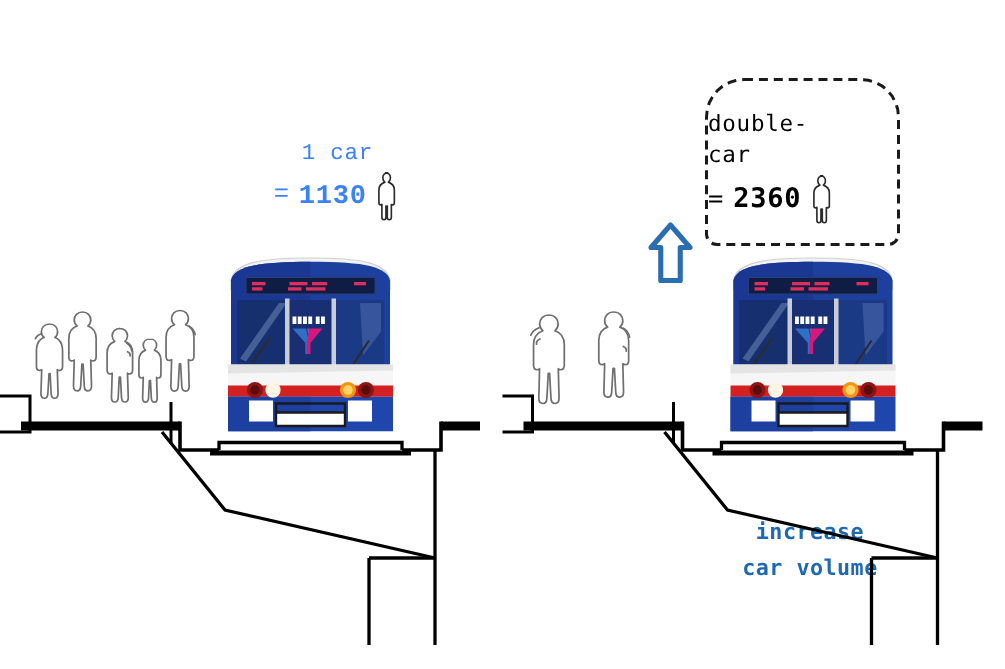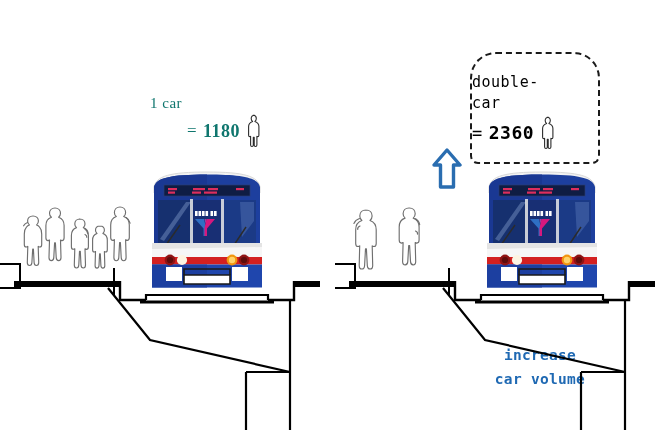--- a/index.html
+++ b/index.html
@@ -25,23 +25,23 @@
     top: 0;
     width: 335px;
     height: 446px;
   }
   .panel-left  { left: 0; }
   .panel-right { left: 335px; }
 
   
   .caption {
     position: absolute;
-    text-align: left;
-    color: #0f766e;
-    font-family: Liberation Serif, serif;
+    text-align: center;
+    color: #3b82f6;
+    font-family: Liberation Mono, monospace;
   }
   .cap-line {
     font-size: 15px;
     letter-spacing: 0.5px;
     line-height: 22px;
     white-space: nowrap;
   }
   .cap-total {
     font-size: 18px;
     font-weight: bold;
@@ -130,21 +130,21 @@
 <body>
 
 <div class="stage">
 
   <div class="panel panel-left">
 
     <div class="caption caption-left">
       <div class="cap-line">1 car</div>
       <div class="cap-total">
         <span class="eq">=</span>
-        <span>1180</span>
+        <span>1130</span>
         <span>
           <svg class="person-svg" width="17" height="34" viewBox="0 0 17 34">
             <path d="M8.5 1.2c-2.1 0-3.3 1.5-3.3 3.3 0 1.3.6 2.3 1.4 2.9C4.3 8.2 2.6 9.8 2.6 12.6v8.6c0 .9.5 1.4 1.2 1.4.3 0 .6-.1.8-.3v8.6c0 1 .6 1.6 1.4 1.6.8 0 1.3-.6 1.3-1.6v-7.6h.9v7.6c0 1 .5 1.6 1.3 1.6.8 0 1.4-.6 1.4-1.6v-8.6c.2.2.5.3.8.3.7 0 1.2-.5 1.2-1.4v-8.6c0-2.8-1.7-4.4-4-5.2.8-.6 1.4-1.6 1.4-2.9 0-1.8-1.2-3.3-3.3-3.3z" fill="#ffffff" stroke="#2b2b2b" stroke-width="1.1" stroke-linejoin="round"></path>
           </svg>
         </span>
       </div>
     </div>
 
     <svg class="linework" viewBox="0 0 670 446">
       <g fill="none" stroke="#6f6f6f" stroke-width="1.15" stroke-linejoin="round" stroke-linecap="round">

